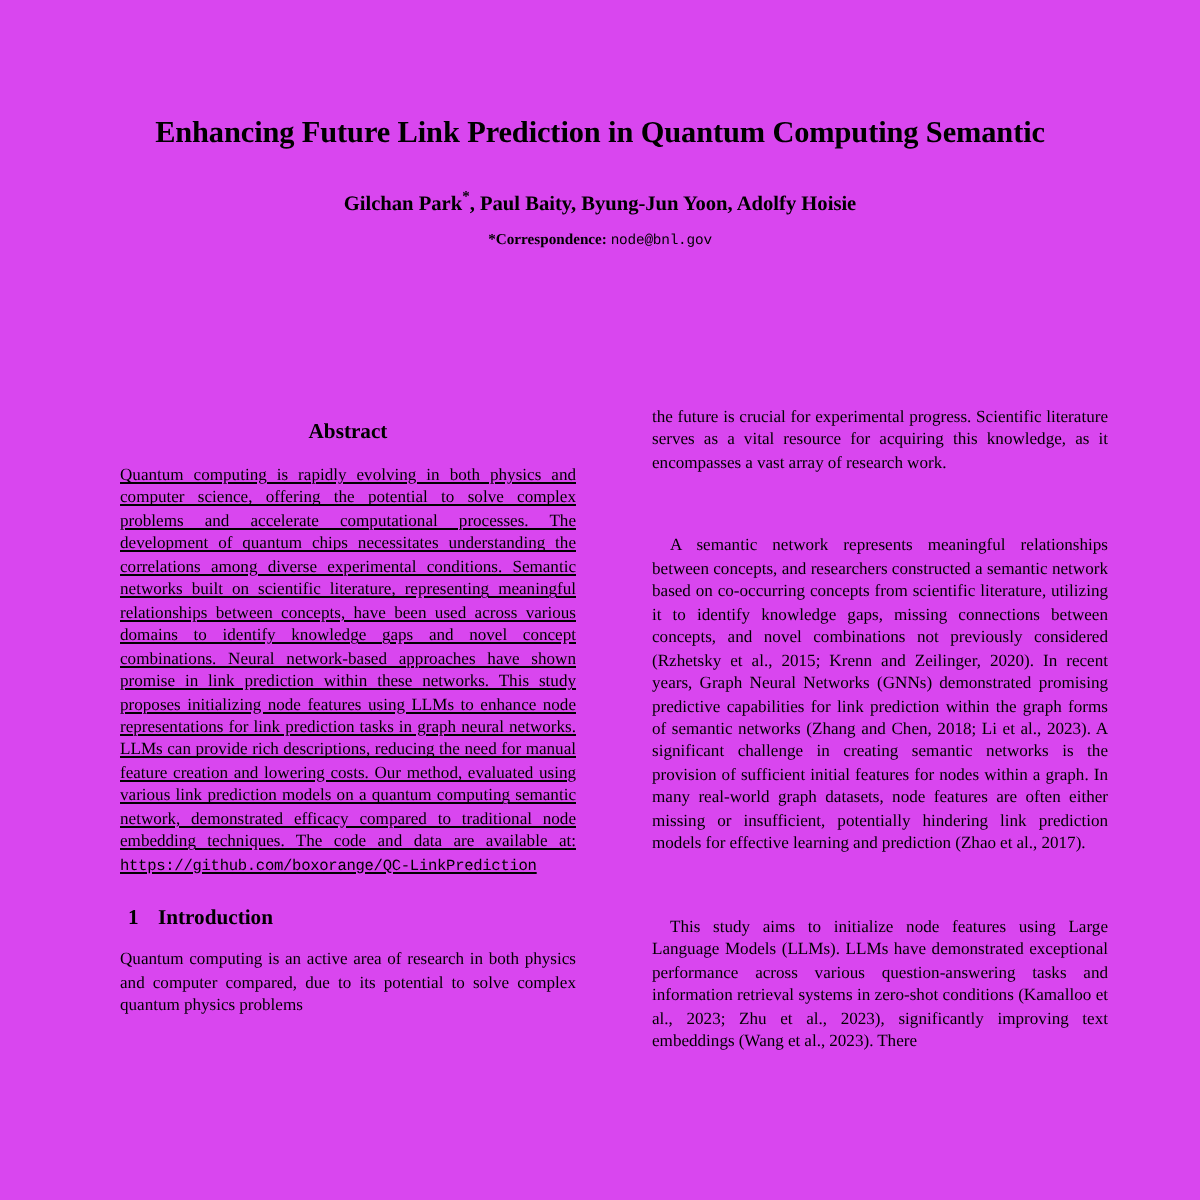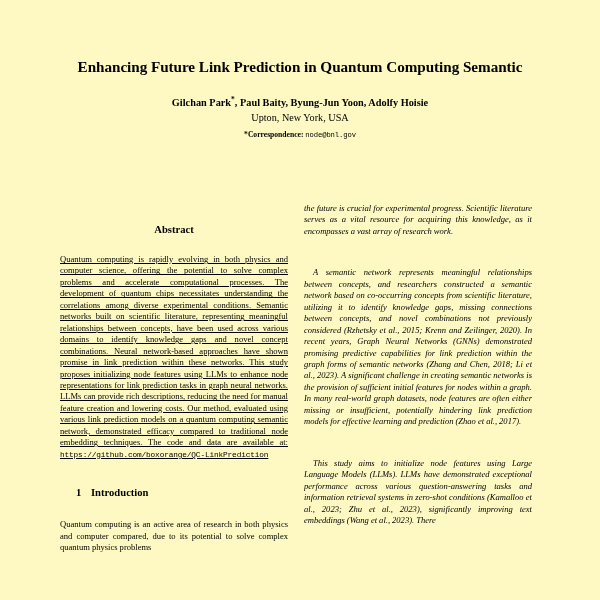--- a/index.html
+++ b/index.html
@@ -14,21 +14,21 @@
     overflow: hidden;
     font-family: "Liberation Serif", "DejaVu Serif", serif;
     color: #000000;
     -webkit-font-smoothing: antialiased;
   }
   .page {
     position: relative;
     width: 600px;
     height: 600px;
     overflow: hidden;
-    background: #fef9c3;
+    background: #d946ef;
   }
 
   
   .titleblock {
     padding: 0 60px;
     text-align: center;
   }
   .paper-title {
     margin: 0;
     padding-top: 57px;
@@ -89,33 +89,33 @@
     overflow: hidden;
   }
   .col {
     position: absolute;
     top: 0;
     width: 228px;
     height: 397px;
     overflow: hidden;
   }
   .col-left  { left: 60px; }
-  .col-right { left: 304px; font-style: italic; }
+  .col-right { left: 326px; }
 
   .abstract-heading {
-    margin: 17px;
+    margin: 4px;
     padding: 3px 0 0 0;
     font-size: 10.6px;
     line-height: 14px;
     font-weight: bold;
     text-align: center;
   }
 
   .section-heading {
-    margin: 16px;
+    margin: 4px;
     padding: 9px 0 3px 0;
     font-size: 10.6px;
     line-height: 14px;
     font-weight: bold;
     text-align: left;
   }
   .section-heading .secnum {
     display: inline-block;
     min-width: 15px;
   }
@@ -154,21 +154,20 @@
 
   <div class="titleblock">
 
     <h1 class="paper-title">
       <span class="tline">Enhancing Future Link Prediction in Quantum Computing Semantic</span>
     </h1>
 
     <div class="authors"><span>Gilchan Park</span><sup>*</sup><span>, Paul Baity, Byung-Jun Yoon, Adolfy Hoisie</span></div>
 
     <div class="affil">
-      <span class="aline">Upton, New York, USA</span>
     </div>
 
     <div class="correspondence"><span class="corr-label">*Correspondence:</span> <span class="corr-mail">node@bnl.gov</span></div>
 
   </div>
 
   <div class="columns">
 
     <div class="col col-left">
 

